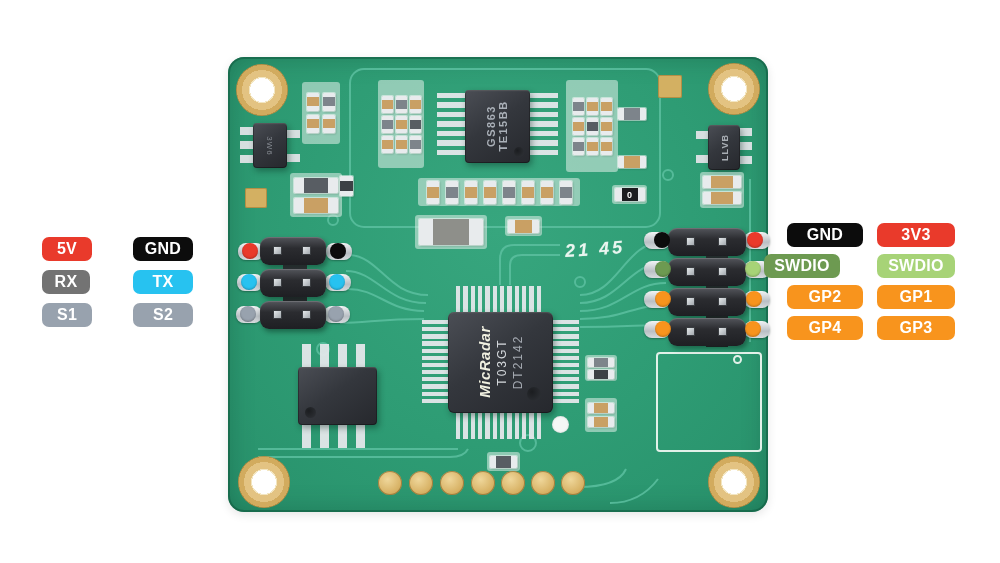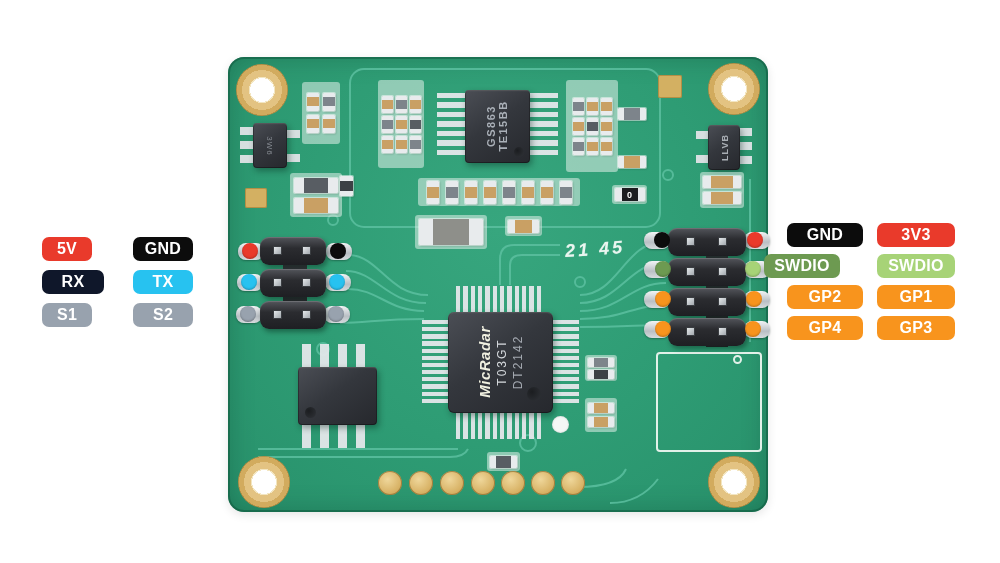--- a/index.html
+++ b/index.html
@@ -299,21 +299,21 @@
     <div class="gpad" style="left:243px;top:414px;"></div>
     <div class="gpad" style="left:273px;top:414px;"></div>
     <div class="gpad" style="left:303px;top:414px;"></div>
     <div class="gpad" style="left:333px;top:414px;"></div>
     <div class="via-white" style="left:324px;top:359px;width:17px;height:17px;"></div>
 
   </div>
 
   <div class="badge" style="left: 42px; top: 237px; width: 50px; background: rgb(233, 58, 43);">5V</div>
   <div class="badge" style="left: 133px; top: 237px; width: 60px; background: rgb(12, 12, 12);">GND</div>
-  <div class="badge" style="left: 42px; top: 270px; width: 62px; background: #0f172a;">RX</div>
+  <div class="badge" style="left: 42px; top: 270px; width: 48px; background: #737373;">RX</div>
   <div class="badge" style="left: 133px; top: 270px; width: 60px; background: rgb(39, 194, 240);">TX</div>
   <div class="badge" style="left: 42px; top: 303px; width: 50px; background: rgb(152, 162, 174);">S1</div>
   <div class="badge" style="left: 133px; top: 303px; width: 60px; background: rgb(152, 162, 174);">S2</div>
 
   <div class="badge" style="left: 787px; top: 223px; width: 76px; background: rgb(12, 12, 12);">GND</div>
   <div class="badge" style="left: 877px; top: 223px; width: 78px; background: rgb(233, 58, 43);">3V3</div>
   <div class="badge" style="left: 764px; top: 254px; width: 76px; background: rgb(109, 154, 81);">SWDIO</div>
   <div class="badge" style="left: 877px; top: 254px; width: 78px; background: rgb(167, 211, 119);">SWDIO</div>
   <div class="badge" style="left: 787px; top: 285px; width: 76px; background: rgb(248, 148, 29);">GP2</div>
   <div class="badge" style="left: 877px; top: 285px; width: 78px; background: rgb(248, 148, 29);">GP1</div>

